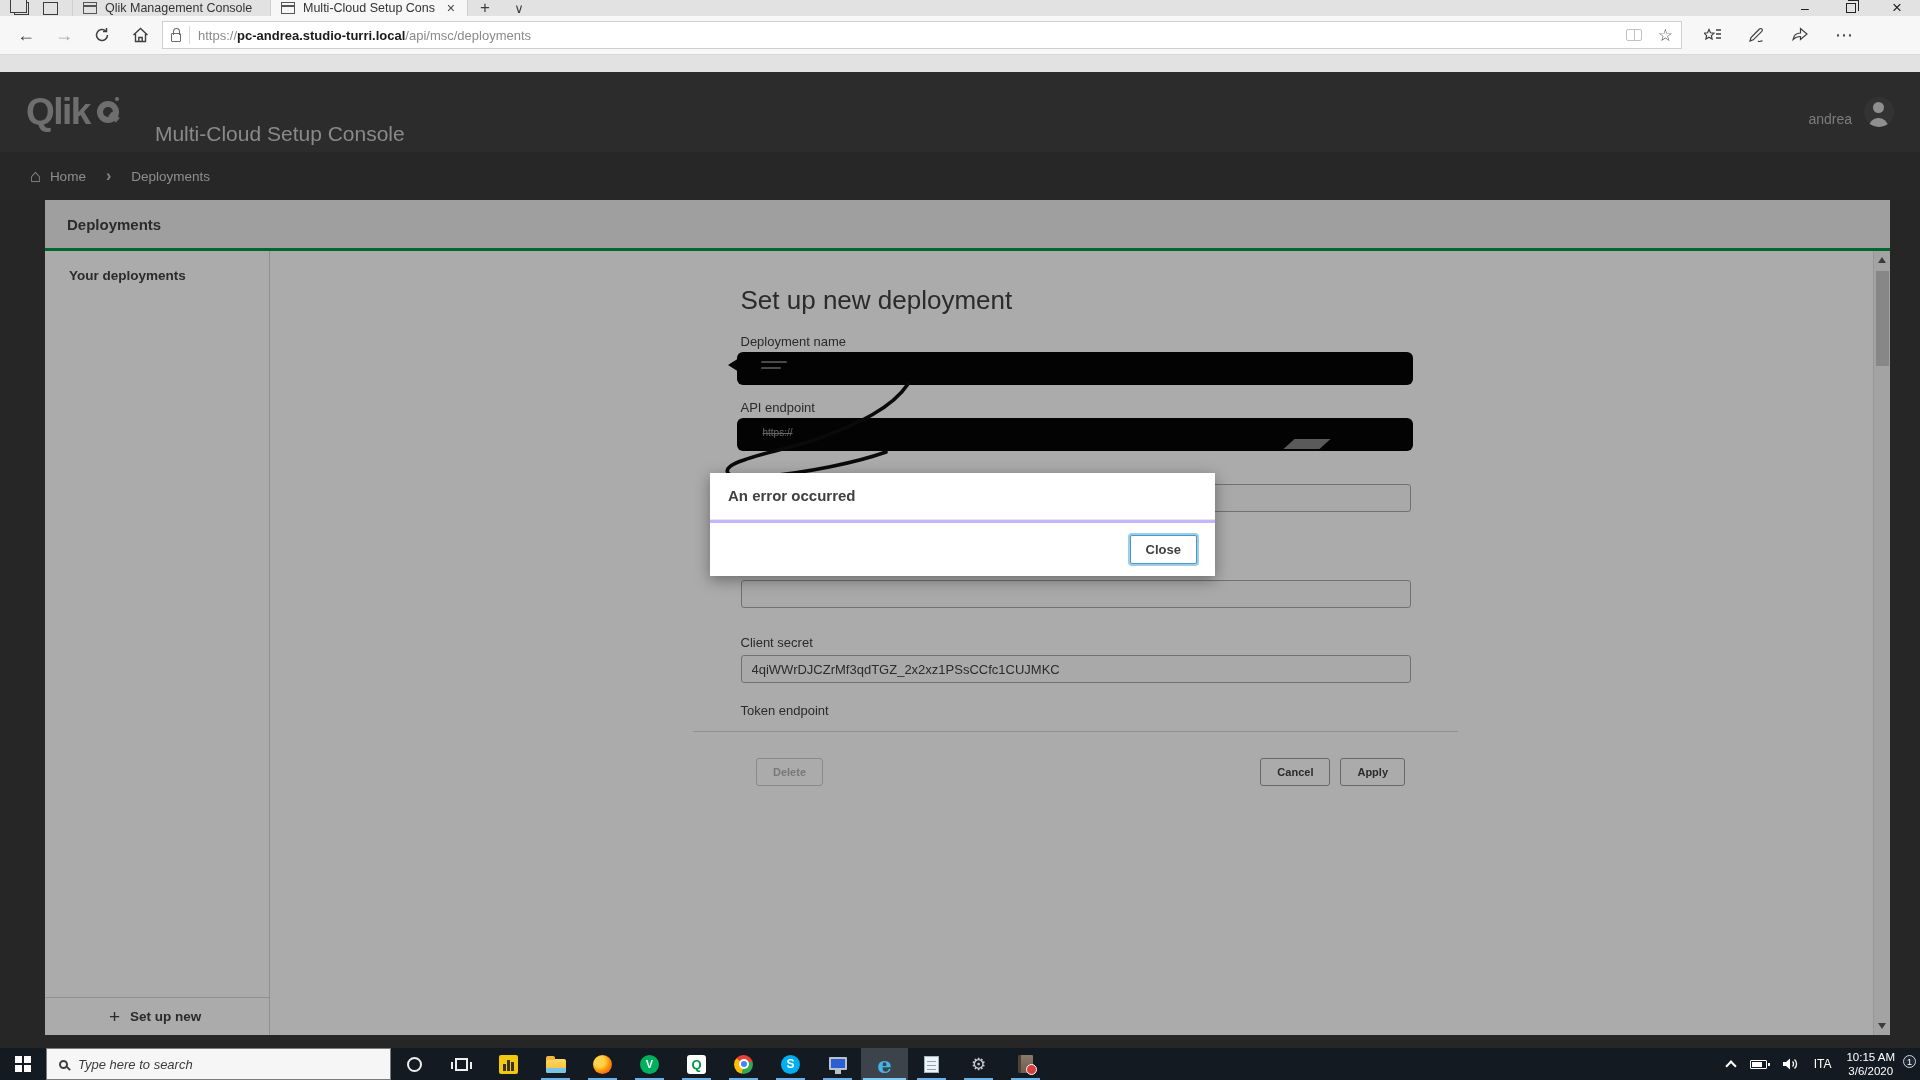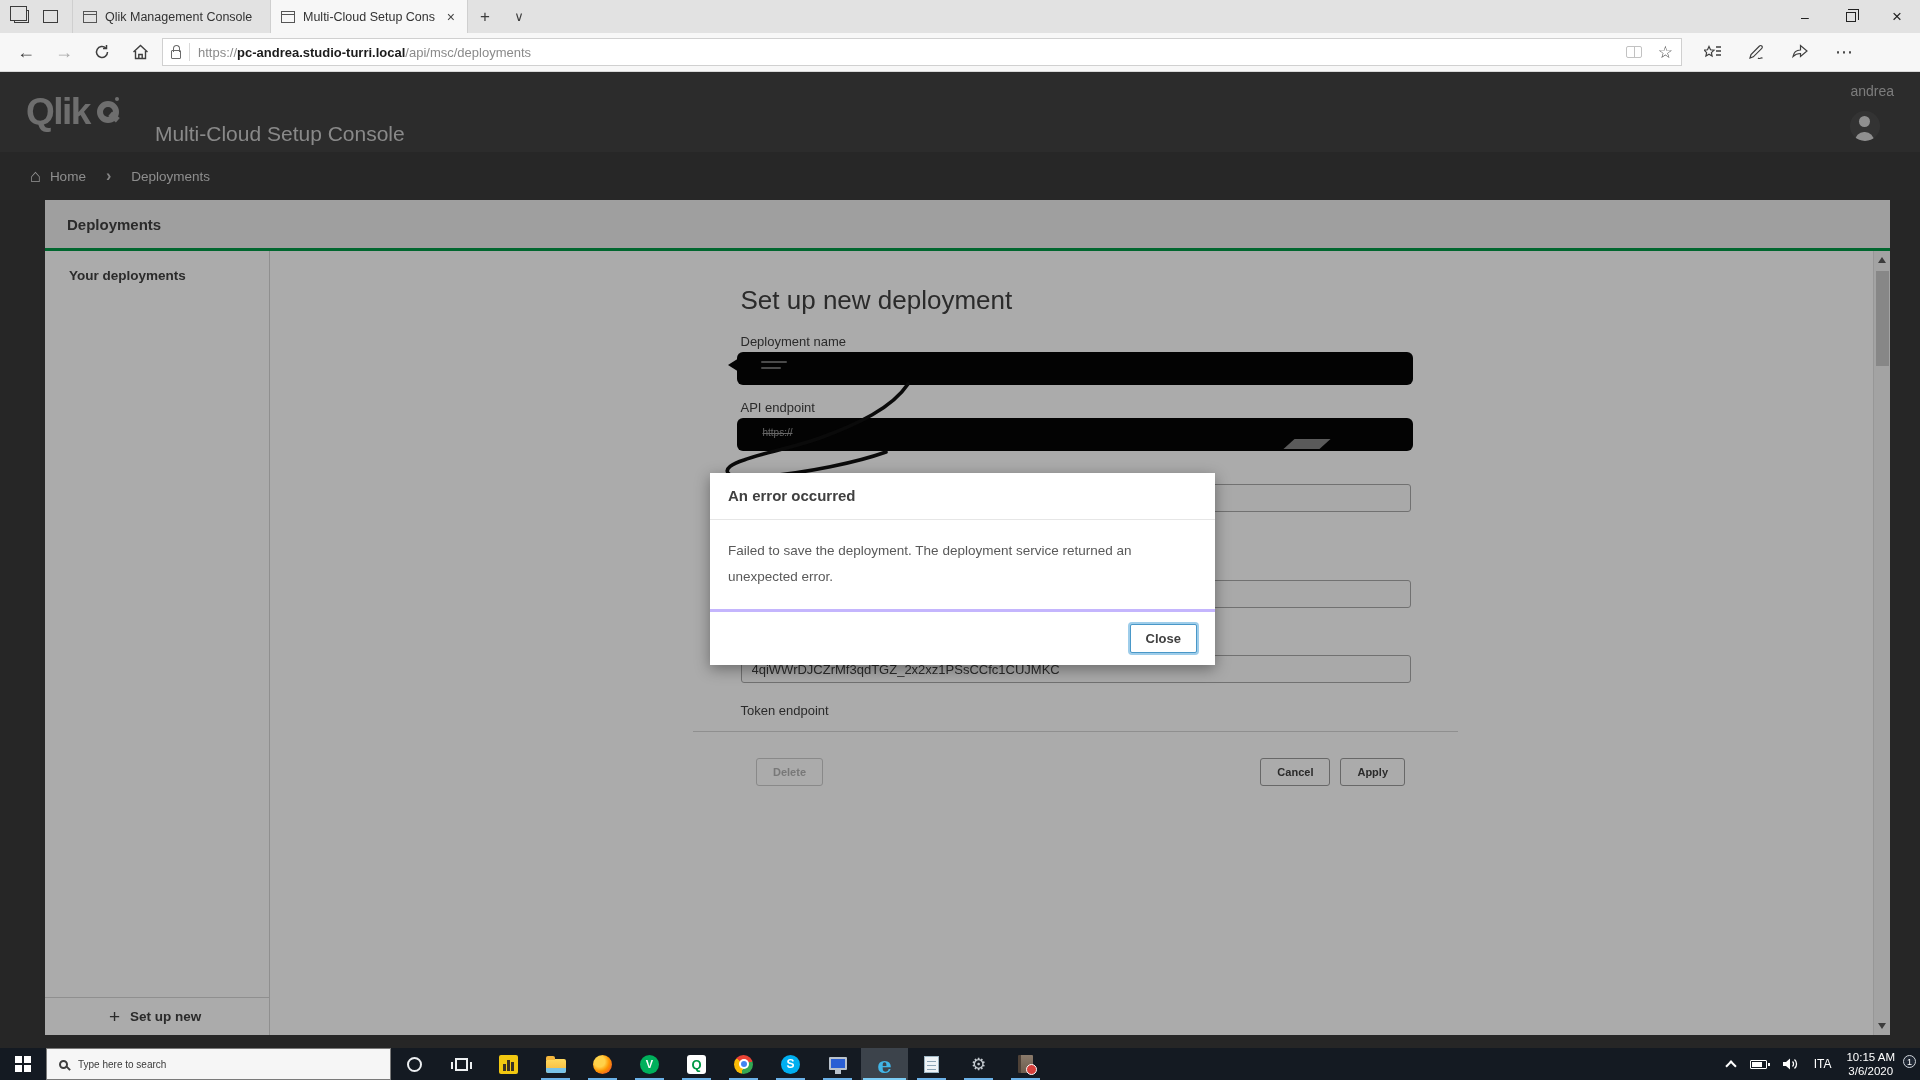--- a/index.html
+++ b/index.html
@@ -1,21 +1,21 @@
 <!DOCTYPE html>
 <html><head>
 <meta charset="utf-8">
 <style>
   * { box-sizing: border-box; margin: 0; padding: 0; }
   html,body { width:1920px; height:1080px; }
   body { font-family:"Liberation Sans", sans-serif; position:relative; background:#3a3a3a; overflow:hidden; }
 
   
   .chrome { position:absolute; top:0; left:0; width:1920px; height:72px; background:#e2e2e2; }
-  .tabstrip { height:33px; display:flex; align-items:stretch; background:#e2e2e2; }
+  .tabstrip { height:16px; display:flex; align-items:stretch; background:#e2e2e2; }
   .tab-left-icons { display:flex; align-items:center; gap:14px; padding:0 14px; }
   .mini-ic { width:15px; height:13px; border:1.5px solid #3c3c3c; position:relative; background:transparent; }
   .mini-ic.stacked::before { content:''; position:absolute; left:-5px; top:-5px; width:15px; height:13px; border:1.5px solid #3c3c3c; background:#e2e2e2; }
   .tab { width:198px; display:flex; align-items:center; gap:8px; padding:0 10px; font-size:12.5px; color:#333; border-left:1px solid #cfcfcf; }
   .tab.active { background:#f7f7f7; border-left:1px solid #cfcfcf; border-right:1px solid #cfcfcf; }
   .tab-title { flex:1; white-space:nowrap; overflow:hidden; }
   .page-ic { width:14px; height:12px; border:1.5px solid #555; flex:none; position:relative; }
   .page-ic::before { content:''; position:absolute; left:0; right:0; top:2px; height:1.5px; background:#555; }
   .tab-close { font-size:14px; color:#444; padding:0 2px; }
   .newtab-btn { width:34px; display:flex; align-items:center; justify-content:center; font-size:17px; color:#3c3c3c; }
@@ -46,21 +46,21 @@
   
   .viewport { position:absolute; top:72px; left:0; width:1920px; height:976px; background:#3a3a3a; }
 
   .qlik-header { height:80px; background:#424242; display:flex; align-items:center; padding:0 26px; }
   .brand { display:flex; align-items:center; gap:4px; }
   .brand-word { color:#a4a4a4; font-size:37px; font-weight:bold; letter-spacing:-1.5px; }
   .qmark { width:22px; height:22px; border:6px solid #a4a4a4; border-radius:50%; position:relative; margin-left:3px; }
   .qmark::after { content:''; position:absolute; width:10px; height:6px; background:#a4a4a4; right:-6px; bottom:-3px; transform:rotate(40deg); }
   .qmark::before { content:''; position:absolute; width:4px; height:4px; background:#a4a4a4; border-radius:50%; top:-10px; right:-6px; }
   .product-title { color:#cccccc; font-size:21px; margin-left:36px; font-weight:400;margin-top:44px; }
-  .header-right { margin-left:auto; display:flex; align-items:flex-start; gap:12px;flex-direction:column; }
+  .header-right { margin-left:auto; display:flex; align-items:flex-end; gap:12px; }
   .user-name { color:#b9b9b9; font-size:14px; }
   .avatar { width:30px; height:30px; border-radius:50%; background:#4d4d4d; position:relative; overflow:hidden; }
   .avatar::before { content:''; position:absolute; width:11px; height:11px; border-radius:50%; background:#d6d6d6; top:5px; left:9px; }
   .avatar::after { content:''; position:absolute; width:19px; height:12px; border-radius:9px 9px 0 0; background:#d6d6d6; bottom:-3px; left:5px; }
 
   .breadcrumb { height:48px; background:#3b3b3b; display:flex; align-items:center; padding:0 30px; color:#d2d2d2; font-size:13.5px; }
   .bc-home-ic { font-size:18px; margin-right:9px; color:#dddddd; line-height:1; }
   .bc-sep { margin:0 20px; font-size:16px; color:#c7c7c7; font-weight:bold; }
 
   
@@ -117,21 +117,21 @@
   .btn-close { font-size:13px; font-weight:bold; color:#404040; background:#ffffff; border:1px solid #4a98c8; box-shadow:0 0 0 2px #9ecdea; border-radius:2px; padding:6px 15px; font-family:"Liberation Sans",sans-serif; }
 
   
   .taskbar { position:absolute; bottom:0; left:0; width:1920px; height:32px; background:#141a22; display:flex; align-items:stretch; z-index:50; }
   .tb-start { width:46px; display:flex; align-items:center; justify-content:center; }
   .win-logo { display:grid; grid-template-columns:7px 7px; grid-template-rows:7px 7px; gap:1.5px; }
   .win-logo span { background:#ffffff; }
   .tb-search { width:345px; background:#f6f6f6; border:1px solid #7a7a7a; display:flex; align-items:center; gap:10px; padding:0 12px; }
   .mag { width:9px; height:9px; border:2px solid #3f3f3f; border-radius:50%; position:relative; flex:none; }
   .mag::after { content:''; position:absolute; width:6px; height:2px; background:#3f3f3f; transform:rotate(45deg); right:-5px; bottom:-2px; }
-  .tb-search input { border:none; outline:none; background:transparent; font-size:10px; color:#222; width:100%; font-family:"Liberation Sans",sans-serif; }
+  .tb-search input { border:none; outline:none; background:transparent; font-size:13px; color:#222; width:100%; font-family:"Liberation Sans",sans-serif;font-style:italic; }
   .tb-search input::placeholder { color:#3a3a3a; opacity:1; }
   .slot { width:47px; position:relative; display:flex; align-items:center; justify-content:center; }
   .slot.active-app { background:#3c434b; }
   .underline { position:absolute; bottom:0; left:9px; right:9px; height:2px; background:#6cb2e8; }
   .slot.active-app .underline { left:2px; right:2px; background:#7ccdf5; }
   .ring { width:15px; height:15px; border:2px solid #eceff1; border-radius:50%; }
   .tview { width:13px; height:13px; border:2px solid #eceff1; position:relative; }
   .tview::before { content:''; position:absolute; left:-6px; top:2px; width:2px; height:7px; background:#eceff1; }
   .tview::after { content:''; position:absolute; right:-6px; top:2px; width:2px; height:7px; background:#eceff1; }
   .pbi { width:19px; height:19px; background:#f2c811; border-radius:2px; position:relative; }
@@ -339,21 +339,20 @@
   <div class="dim"></div>
 
   <svg class="scribble" width="260" height="110" viewBox="0 0 260 110">
     <path d="M208 2 C 192 26, 158 42, 120 56 C 92 66, 58 72, 44 78 C 18 86, 22 98, 58 95 C 108 91, 158 80, 186 70" stroke="#0a0a0a" stroke-width="3.6" fill="none" stroke-linecap="round"></path>
   </svg>
 
   <div class="dialog">
     <div class="dlg-head">
       <span class="dlg-title">An error occurred</span>
     </div>
-    <div class="dlg-body">Failed to save the deployment. The deployment service returned an unexpected error.</div>
     <div class="dlg-foot">
       <button class="btn-close">Close</button>
     </div>
   </div>
 </div>
 
 <div class="taskbar">
   <div class="tb-start">
     <span class="win-logo">
         <span></span>

